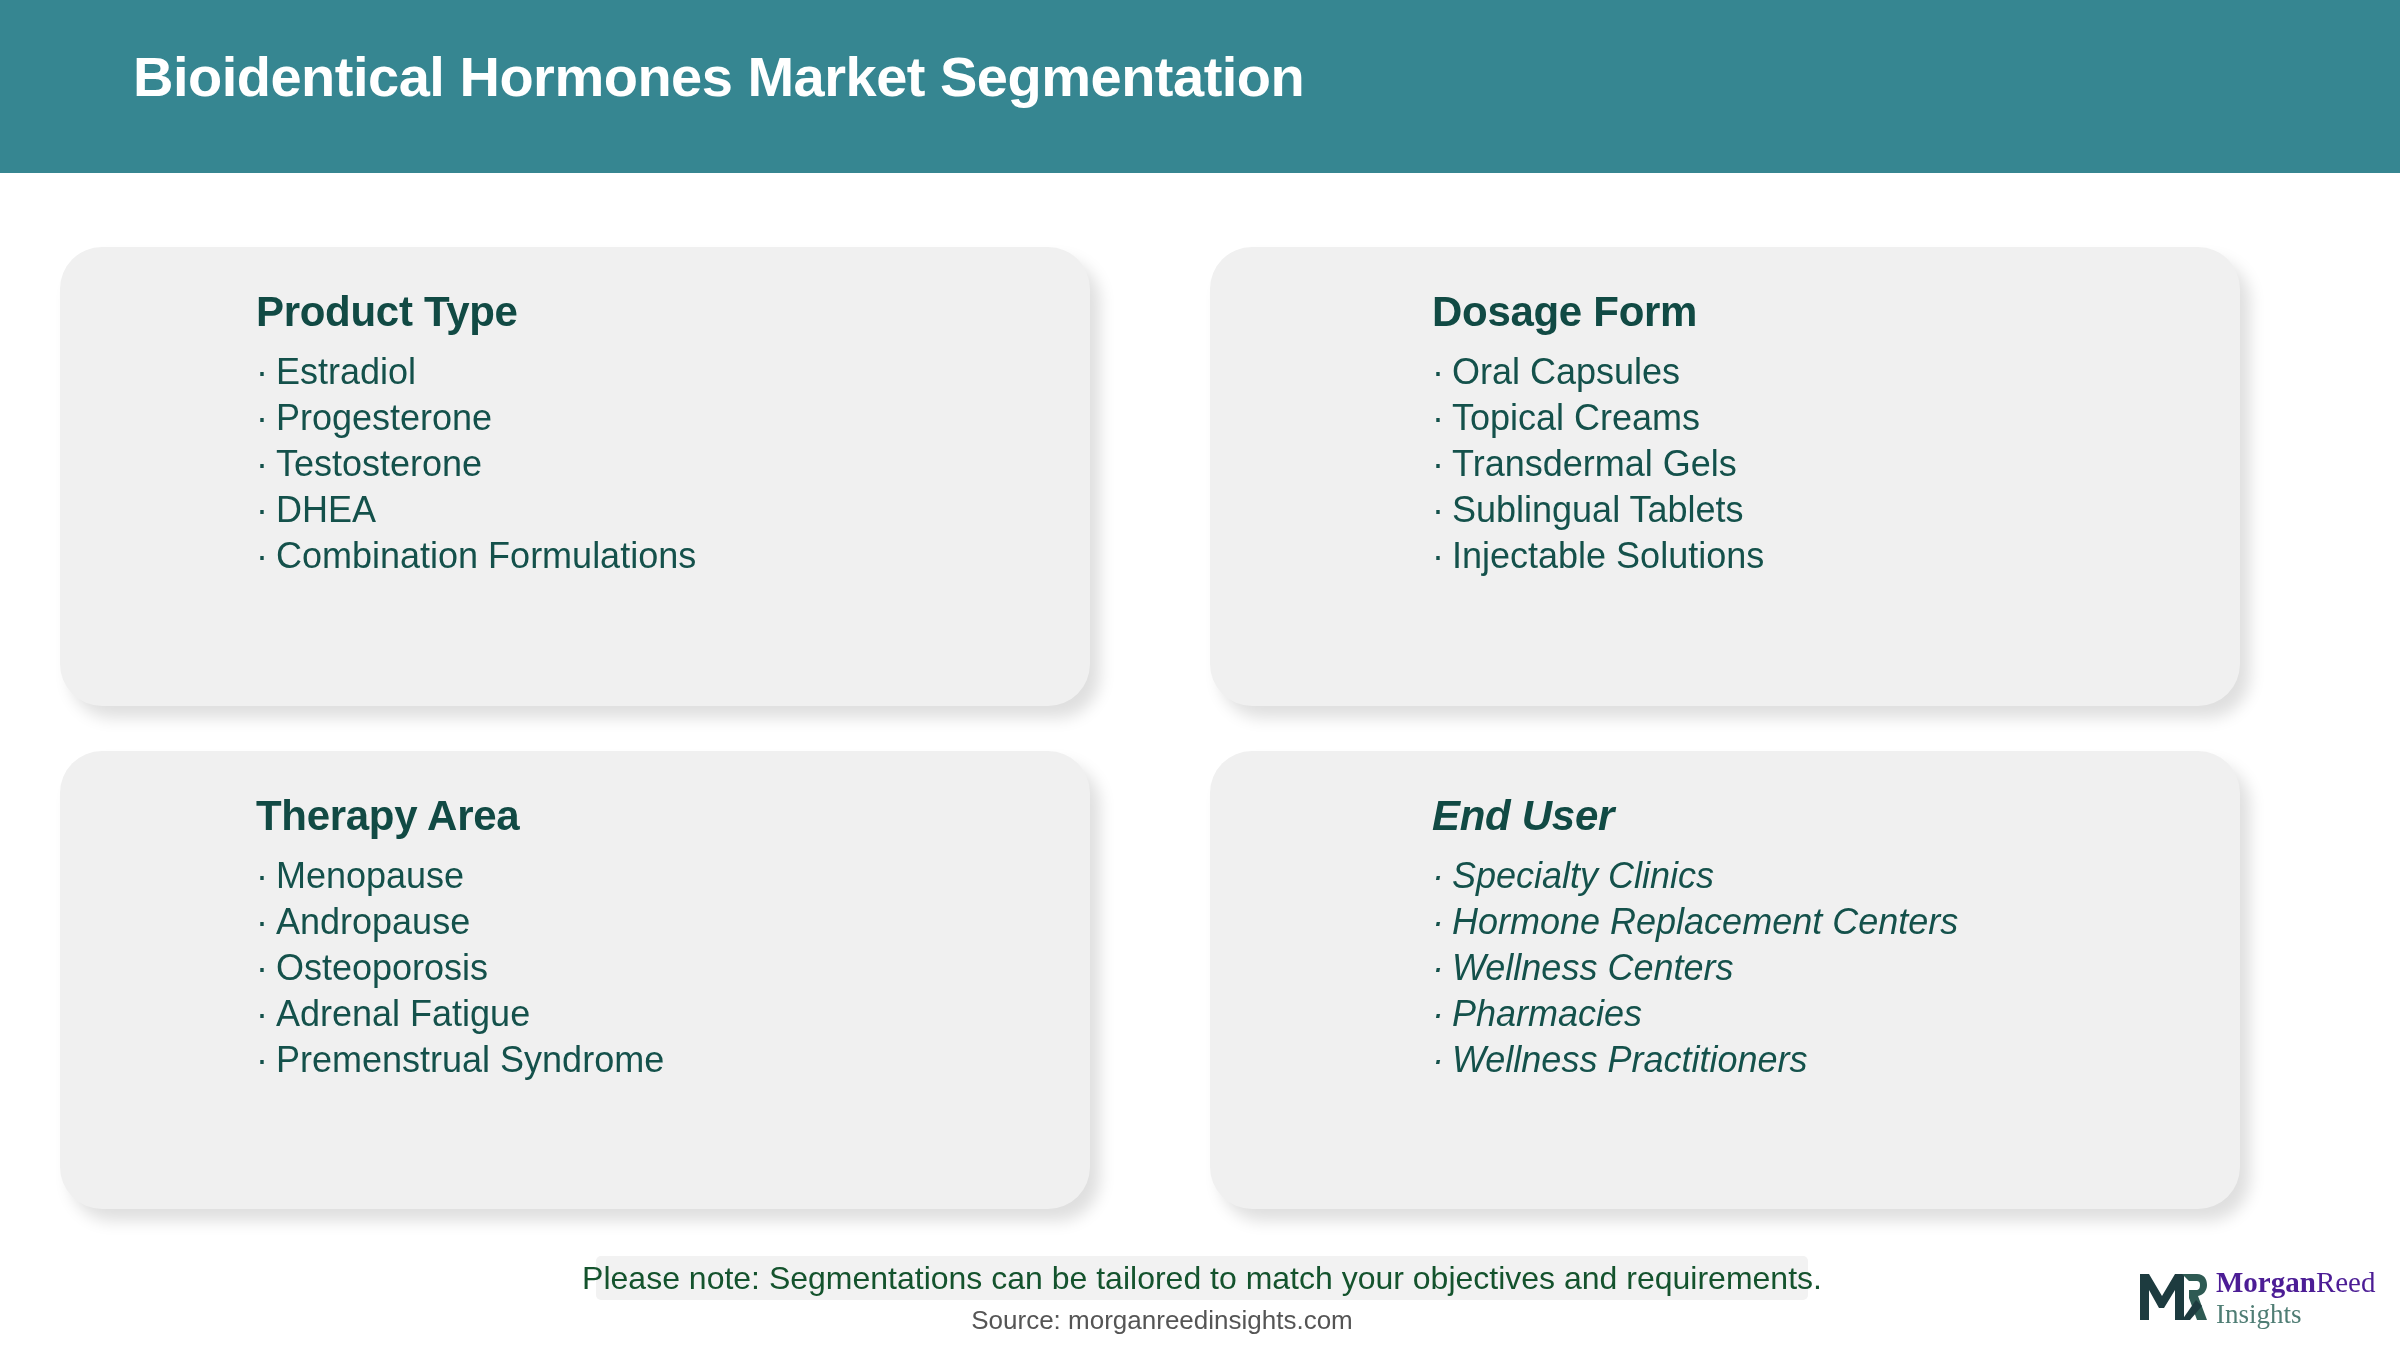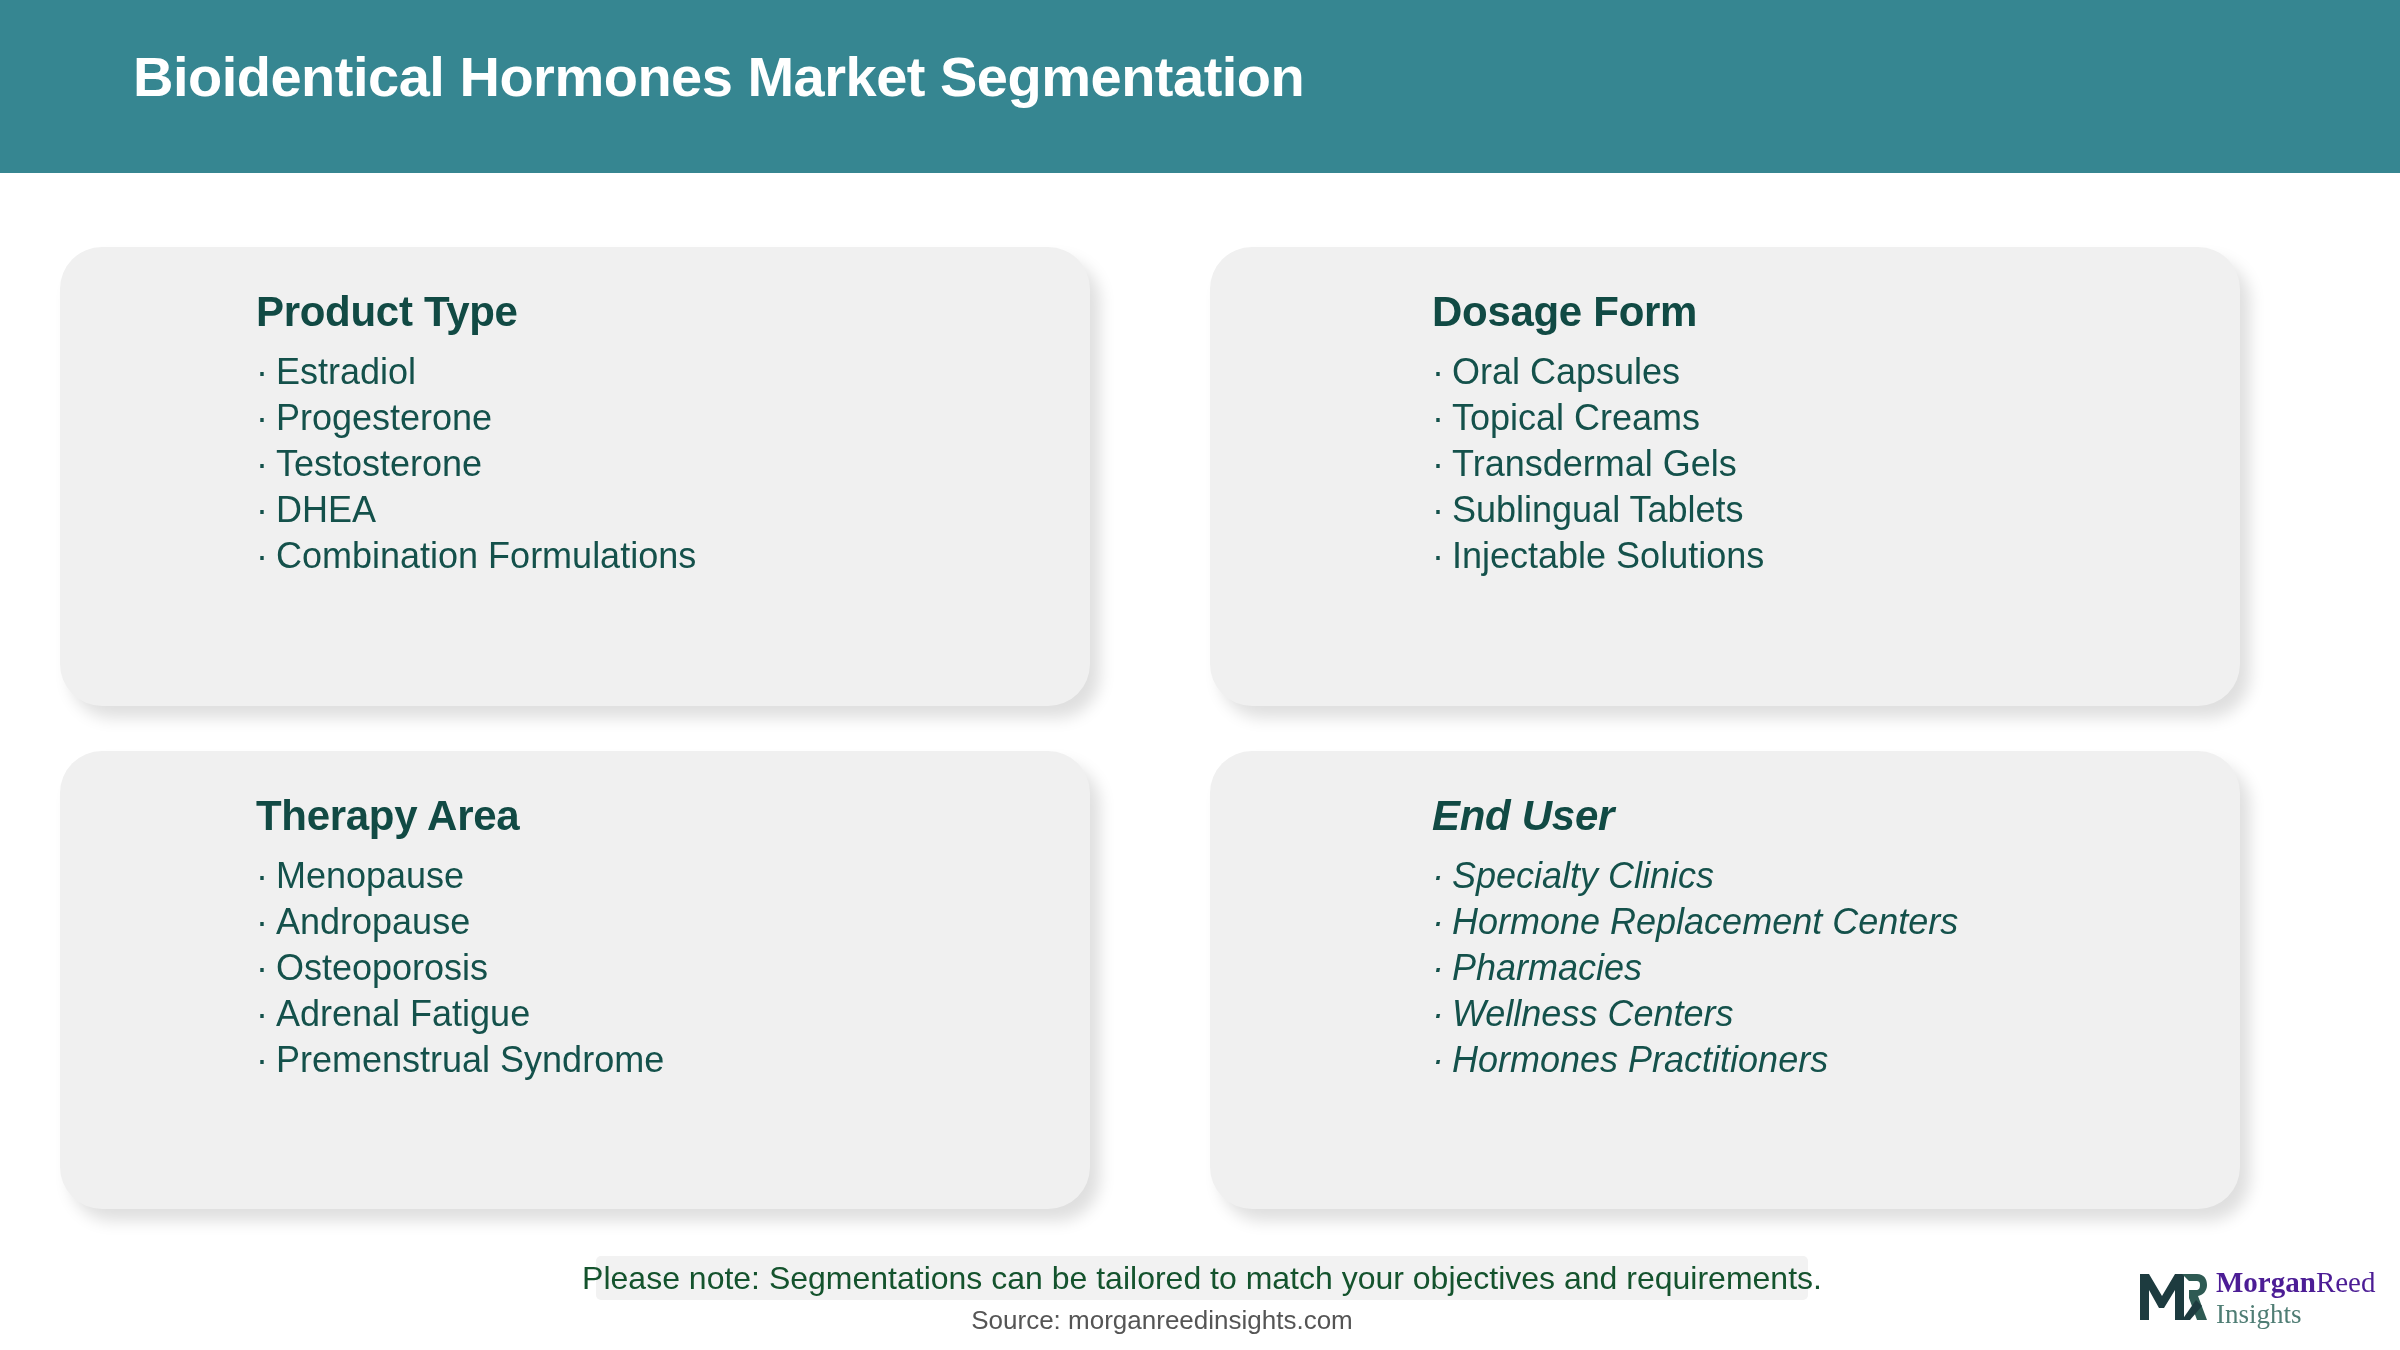--- a/index.html
+++ b/index.html
@@ -206,23 +206,23 @@
       </ul>
     </div>
   </div>
 
   <div class="card card-3">
     <div class="card-inner">
       <div class="card-title">End User</div>
       <ul class="card-list">
         <li><span class="bullet">·</span><span>Specialty Clinics</span></li>
         <li><span class="bullet">·</span><span>Hormone Replacement Centers</span></li>
+        <li><span class="bullet">·</span><span>Wellness Centers</span></li>
         <li><span class="bullet">·</span><span>Pharmacies</span></li>
-        <li><span class="bullet">·</span><span>Wellness Centers</span></li>
-        <li><span class="bullet">·</span><span>Hormones Practitioners</span></li>
+        <li><span class="bullet">·</span><span>Wellness Practitioners</span></li>
       </ul>
     </div>
   </div>
 
 </div>
 
 <div class="note-box">
   <span class="note-text">Please note: Segmentations can be tailored to match your objectives and requirements.</span>
 </div>
 <div class="source-text">Source: morganreedinsights.com</div>

